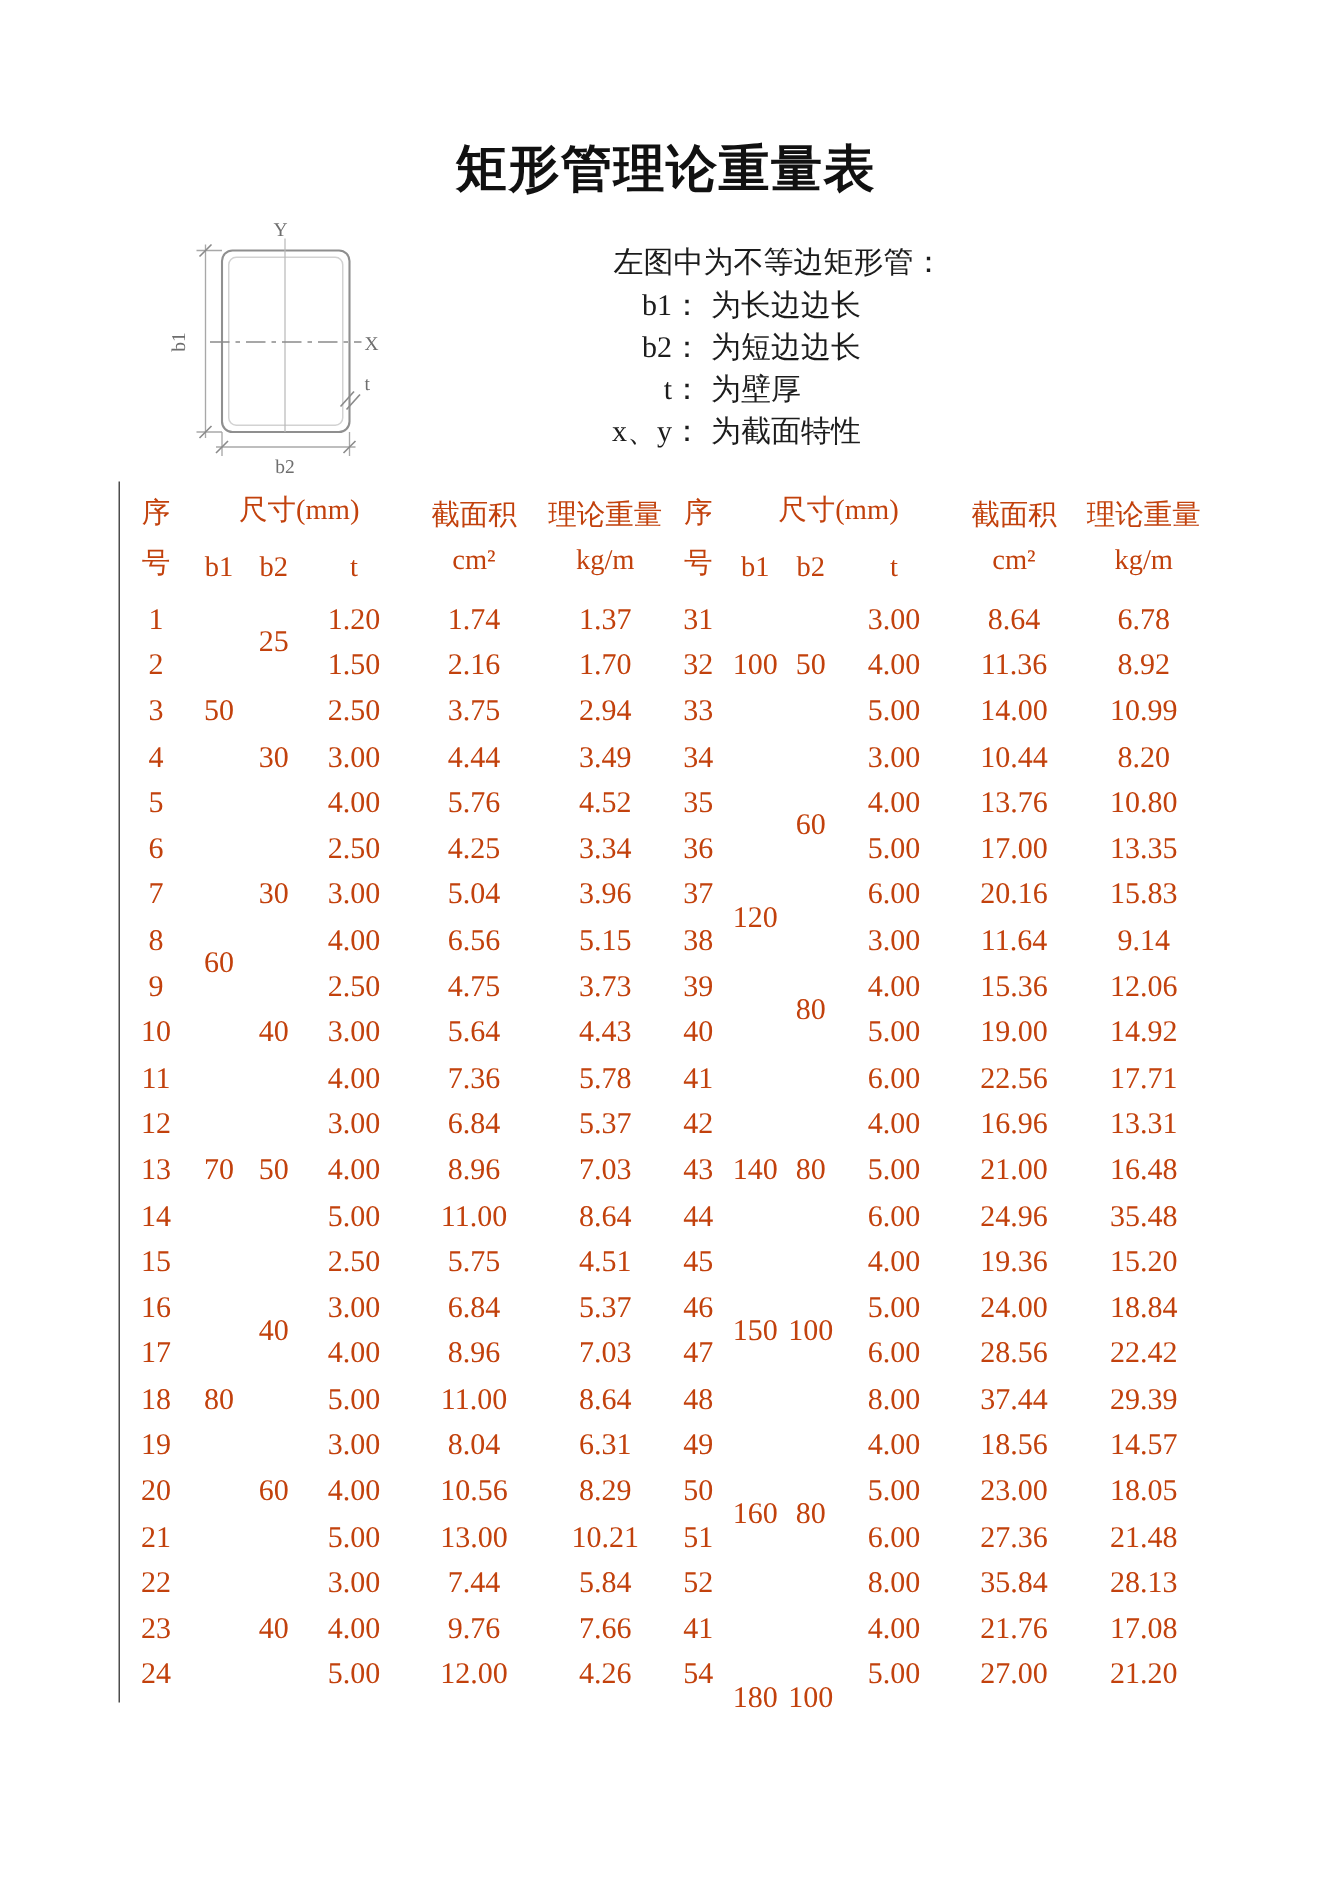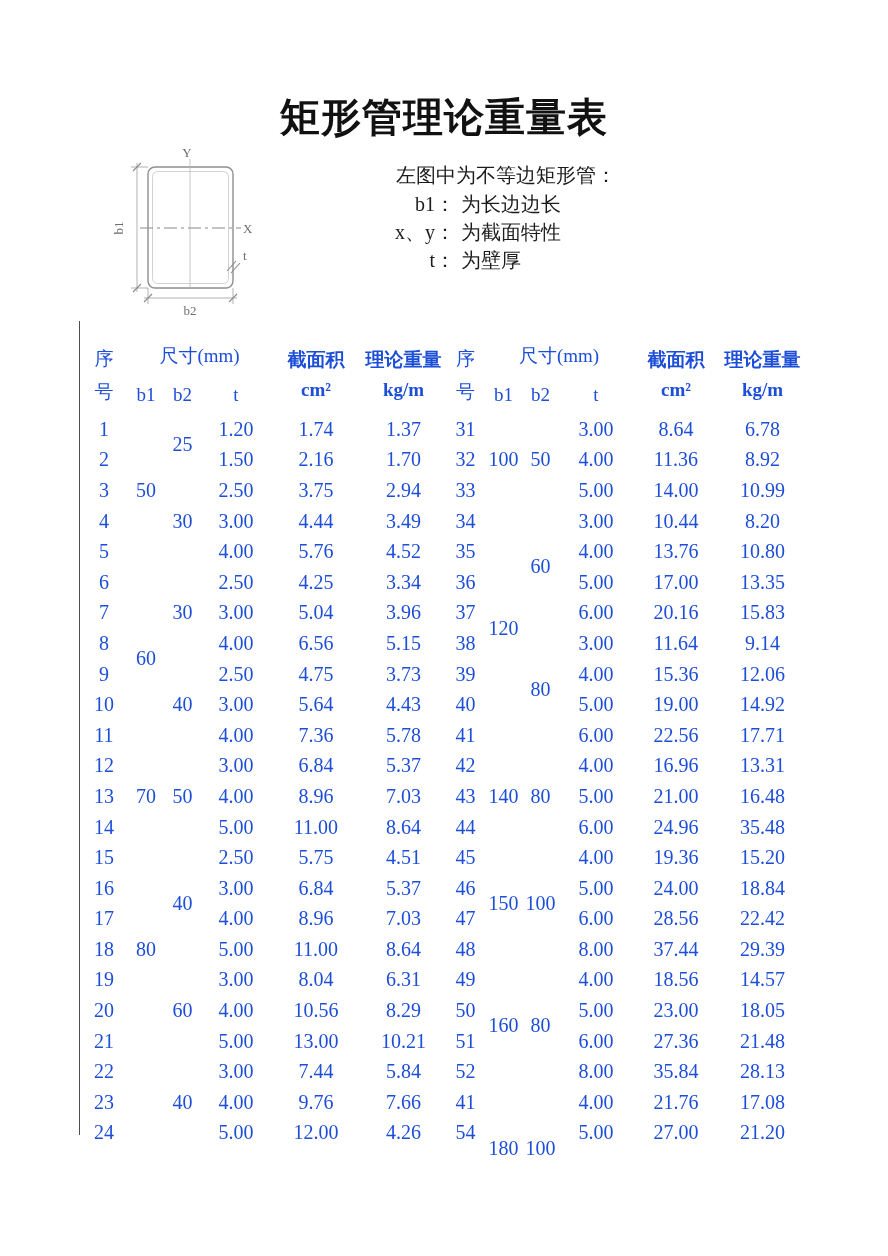--- a/index.html
+++ b/index.html
@@ -1,40 +1,40 @@
 <!DOCTYPE html>
 <html><head>
 <meta charset="utf-8">
 <style>
   html,body{margin:0;padding:0;background:#fff;}
   .page{position:relative;width:888px;height:1256px;background:#ffffff;overflow:hidden;
         font-family:"Liberation Serif","DejaVu Serif",serif;color:#1c1c1c;}
   .title{position:absolute;top:90px;left:0;width:100%;text-align:center;
-         font-size:40px;font-weight:bold;letter-spacing:1px;
+         font-size:34px;font-weight:bold;letter-spacing:1px;
          font-family:"Liberation Sans","DejaVu Sans",sans-serif;color:#111;}
   
-  .legend{position:absolute;left:383px;top:160px;font-size:20px;color:#1c1c1c;}
+  .legend{position:absolute;left:396px;top:160px;font-size:20px;color:#1c1c1c;}
   .legend .intro{margin-left:13px;line-height:30px;}
   .legend .lrow{line-height:28px;}
   .legend .term{display:inline-block;width:72px;text-align:right;}
   .legend .desc{margin-left:6px;}
   
   .diagram{position:absolute;left:100px;top:142px;}
   .diagram text{font-family:"Liberation Serif","DejaVu Serif",serif;font-size:13px;fill:#6e6e6e;}
   
   .vline{position:absolute;left:79px;top:321px;width:1px;height:814px;background:#4d4d4d;}
-  table.wt{position:absolute;left:80px;top:336px;border-collapse:collapse;table-layout:fixed;
-           font-size:20px;color:#1d4ed8;}
+  table.wt{position:absolute;left:80px;top:320px;border-collapse:collapse;table-layout:fixed;
+           font-size:20px;color:#c2410c;}
   .wt th{font-weight:normal;font-size:19px;text-align:center;vertical-align:middle;padding:0;}
   .wt thead tr.h1 th{height:40px;}
   .wt thead tr.h2 th{height:38px;}
   .wt td{text-align:center;vertical-align:middle;padding:0;}
   .wt tbody tr{height:30.6px;}
   .vh{display:inline-block;width:20px;word-break:break-all;line-height:33px;text-align:center;}
-  .two div{line-height:30px;font-weight:bold;}
+  .two div{line-height:30px;}
 </style>
 </head>
 <body>
 
 <div class="page">
 
   <div class="title">矩形管理论重量表</div>
 
   <svg class="diagram" width="200" height="185" viewBox="0 0 200 185">
     <rect x="48" y="25" width="85" height="121" rx="7" fill="none" stroke="#8f8f8f" stroke-width="1.4"></rect>
@@ -62,24 +62,27 @@
     <line x1="131" y1="131" x2="140" y2="121" stroke="#8a8a8a" stroke-width="1.1"></line>
     <text x="143" y="118">t</text>
   </svg>
 
   <div class="legend">
     <div class="intro">左图中为不等边矩形管：</div>
     <div class="lrow">
       <span class="term">b1：</span><span class="desc">为长边边长</span>
     </div>
     <div class="lrow">
-      <span class="term">x、y：</span><span class="desc">为截面特性</span>
+      <span class="term">b2：</span><span class="desc">为短边边长</span>
     </div>
     <div class="lrow">
       <span class="term">t：</span><span class="desc">为壁厚</span>
+    </div>
+    <div class="lrow">
+      <span class="term">x、y：</span><span class="desc">为截面特性</span>
     </div>
   </div>
 
   <div class="vline"></div>
 
   <table class="wt">
     <colgroup>
       <col style="width:48px">
         <col style="width:36px">
         <col style="width:37px">

